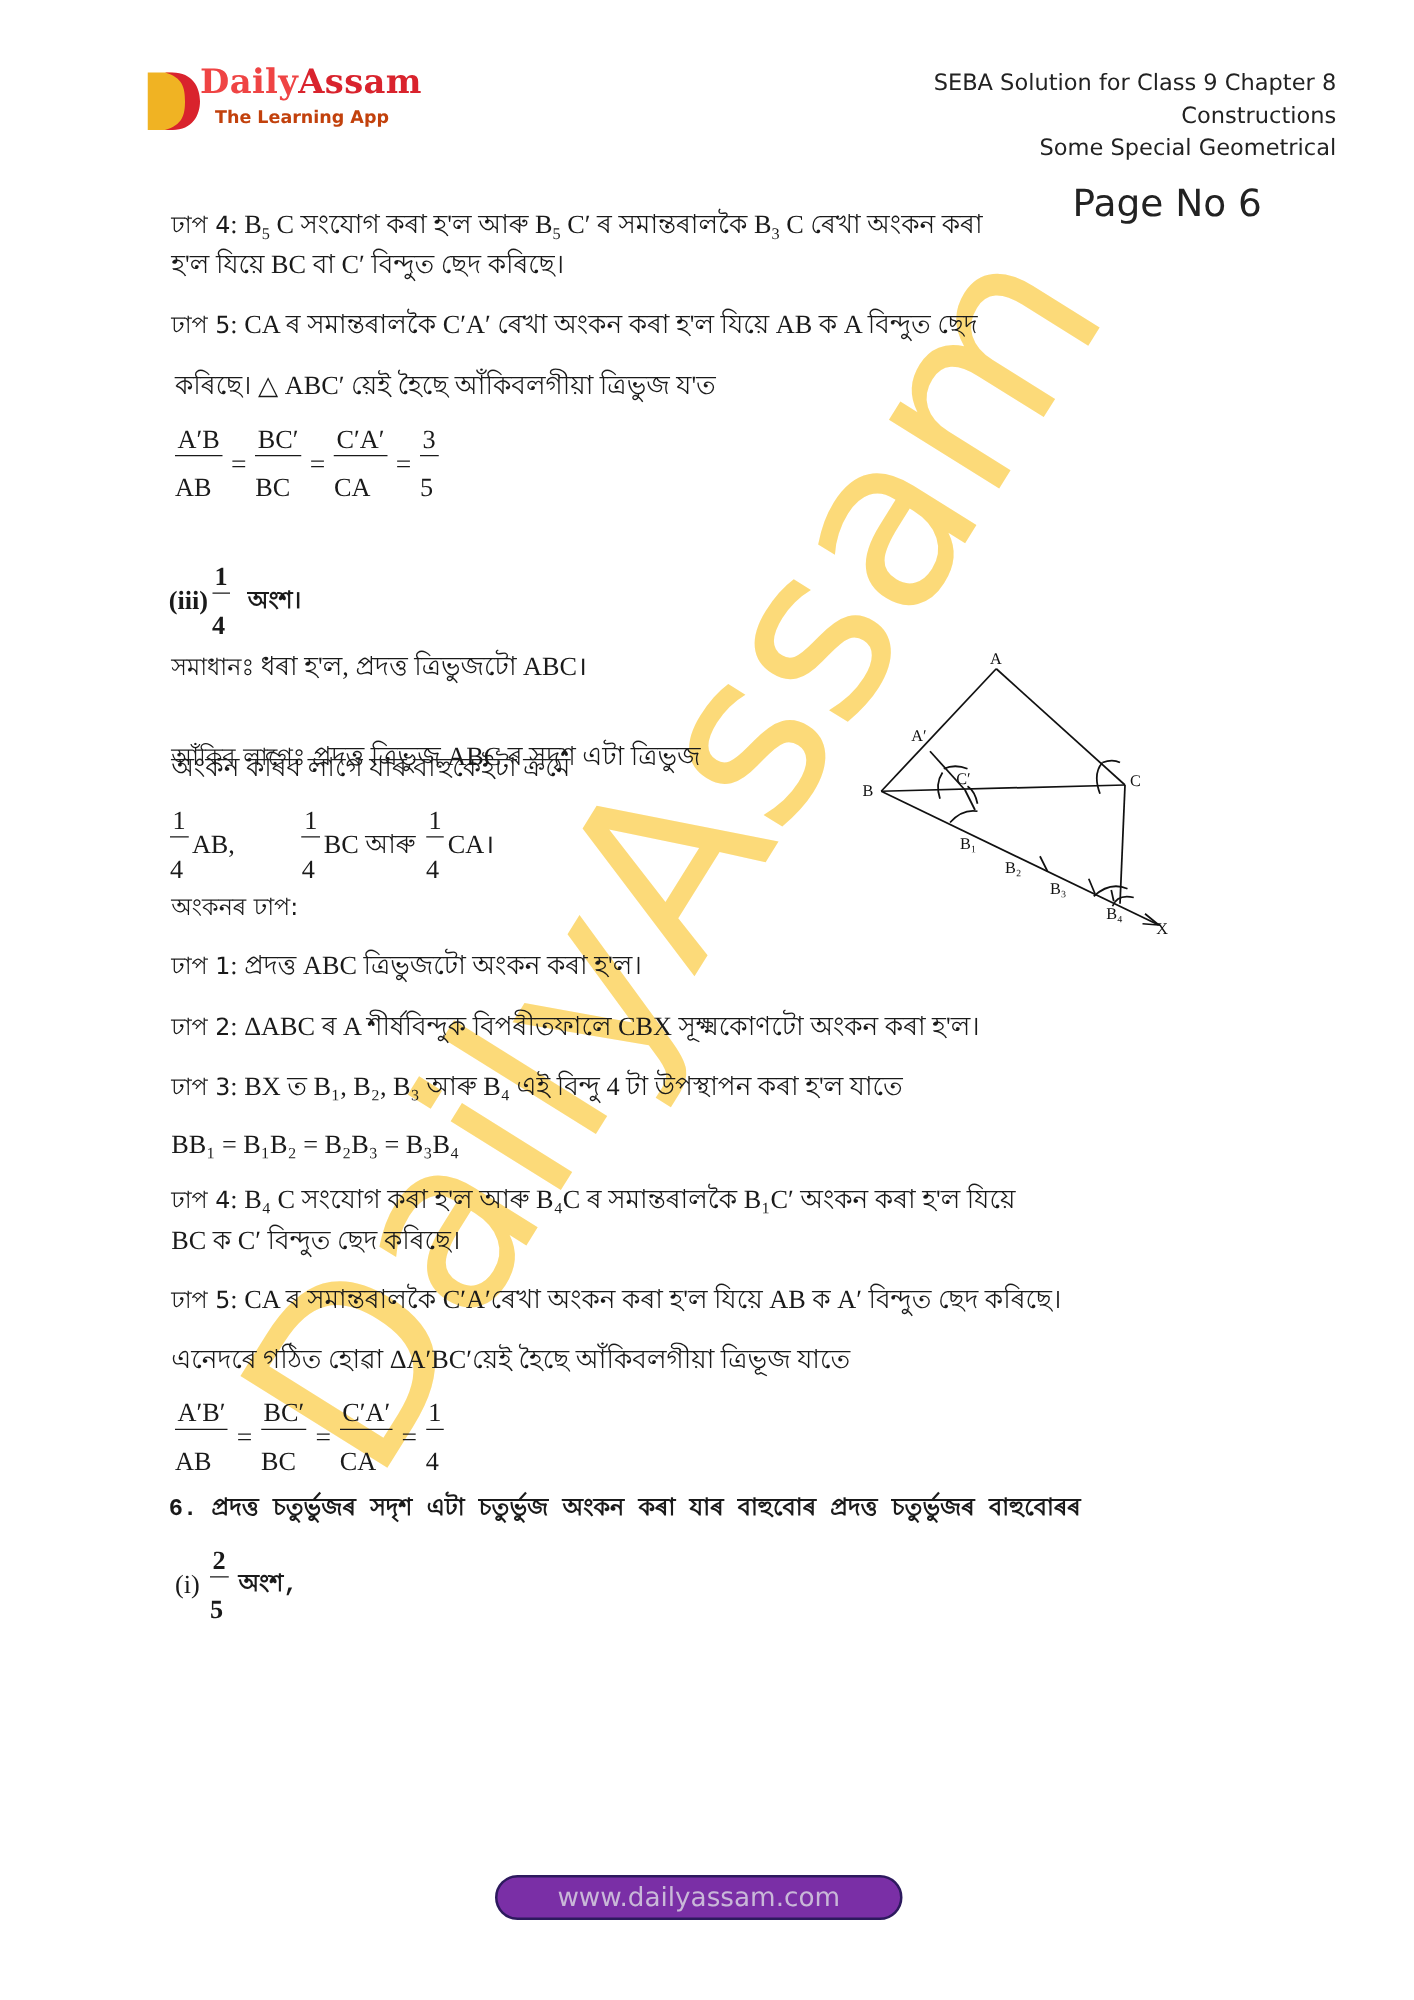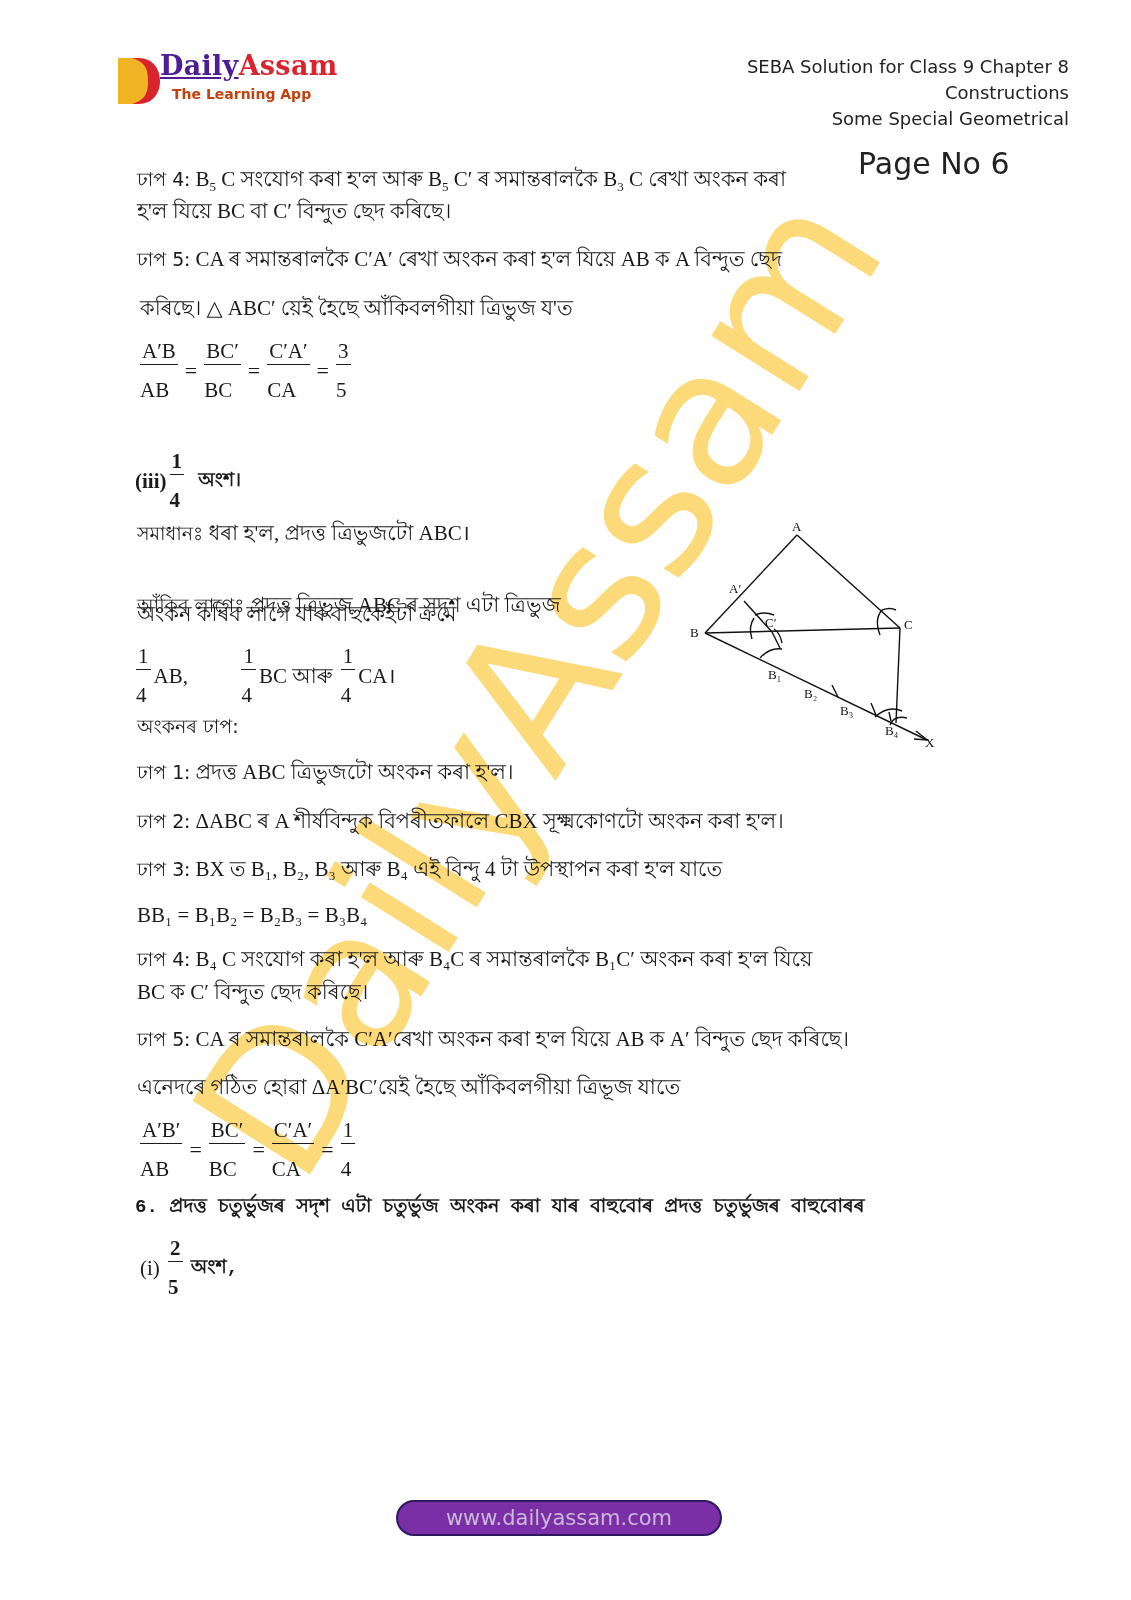--- a/index.html
+++ b/index.html
@@ -5,21 +5,21 @@
   html, body { margin: 0; padding: 0; background: #ffffff; }
   body { width: 1131px; height: 1600px; position: relative; overflow: hidden;
          font-family: "Liberation Serif", "DejaVu Serif", serif; color: #1a1a1a; }
   .abs { position: absolute; }
 
   
   .logo { left: 118px; top: 50px; width: 220px; height: 60px; }
   .logo-d { position: absolute; left: 0; top: 6px; width: 42px; height: 50px; }
   .logo-title { position: absolute; left: 42px; top: 0; font-family: "DejaVu Serif", serif;
                 font-weight: bold; font-size: 27px; letter-spacing: 0.3px; }
-  .logo-title .p1 { color: #4c1d95; text-decoration: underline; }
+  .logo-title .p1 { color: #ef4444; }
   .logo-title .p2 { color: #d9232d; }
   .logo-sub { position: absolute; left: 54px; top: 36px; font-family: "DejaVu Sans", sans-serif;
               font-weight: bold; font-size: 14px; color: #c2410c; }
 
   .header-right { right: 62px; top: 54px; text-align: right; font-family: "DejaVu Sans", sans-serif;
                   font-size: 18px; line-height: 26px; color: #222; }
   .page-no { left: 858px; top: 126px; font-family: "DejaVu Sans", sans-serif; font-size: 30px; color: #222; margin-top: 20px; }
 
   
   .line { position: absolute; left: 137px; font-size: 21px; white-space: nowrap; line-height: 28px; }

